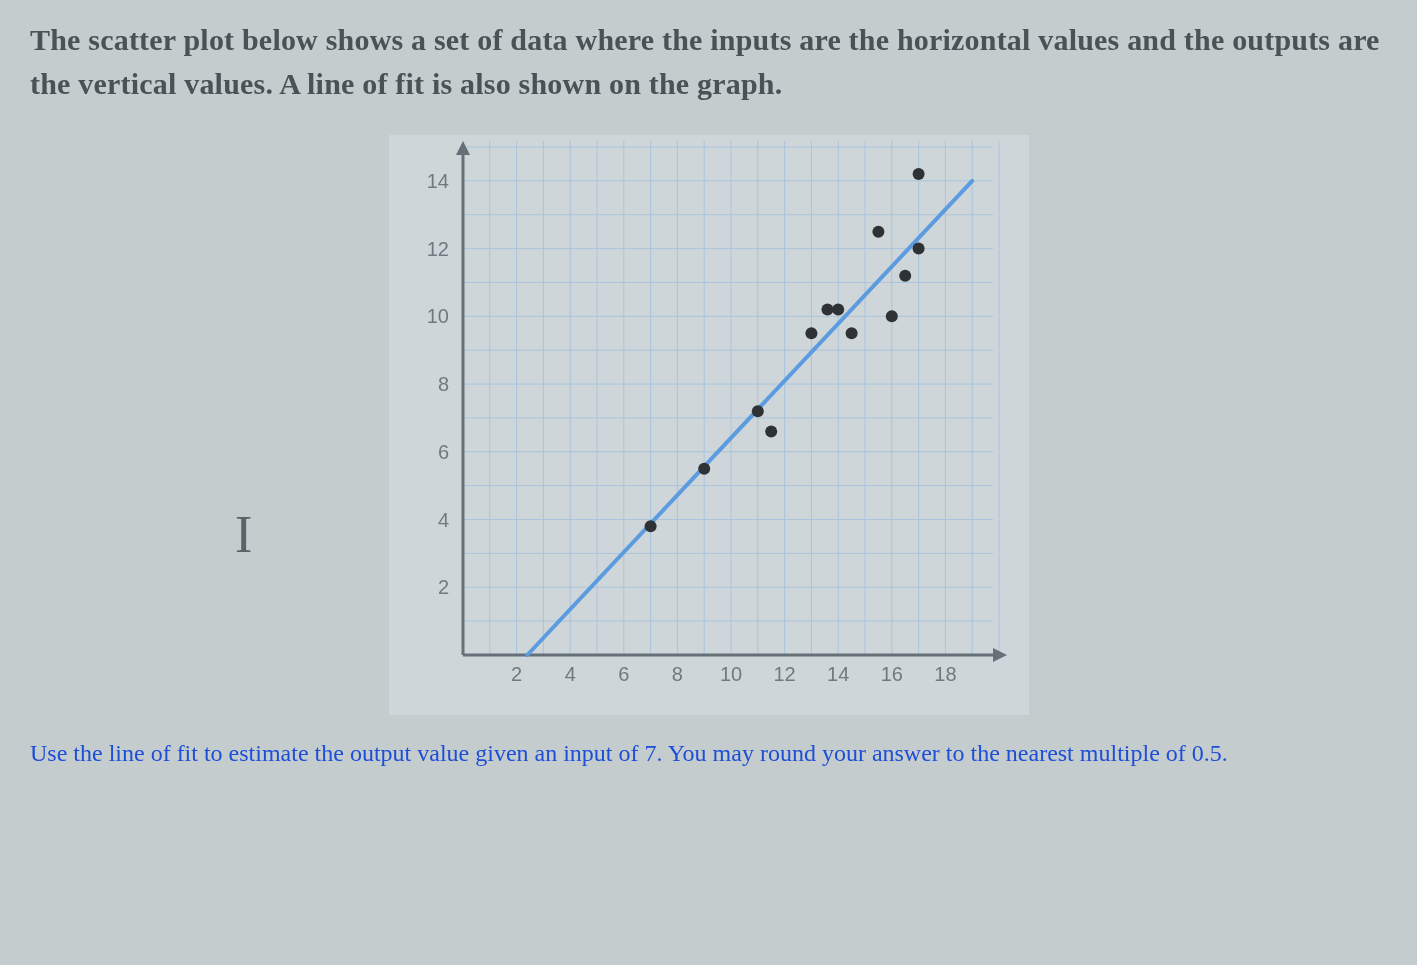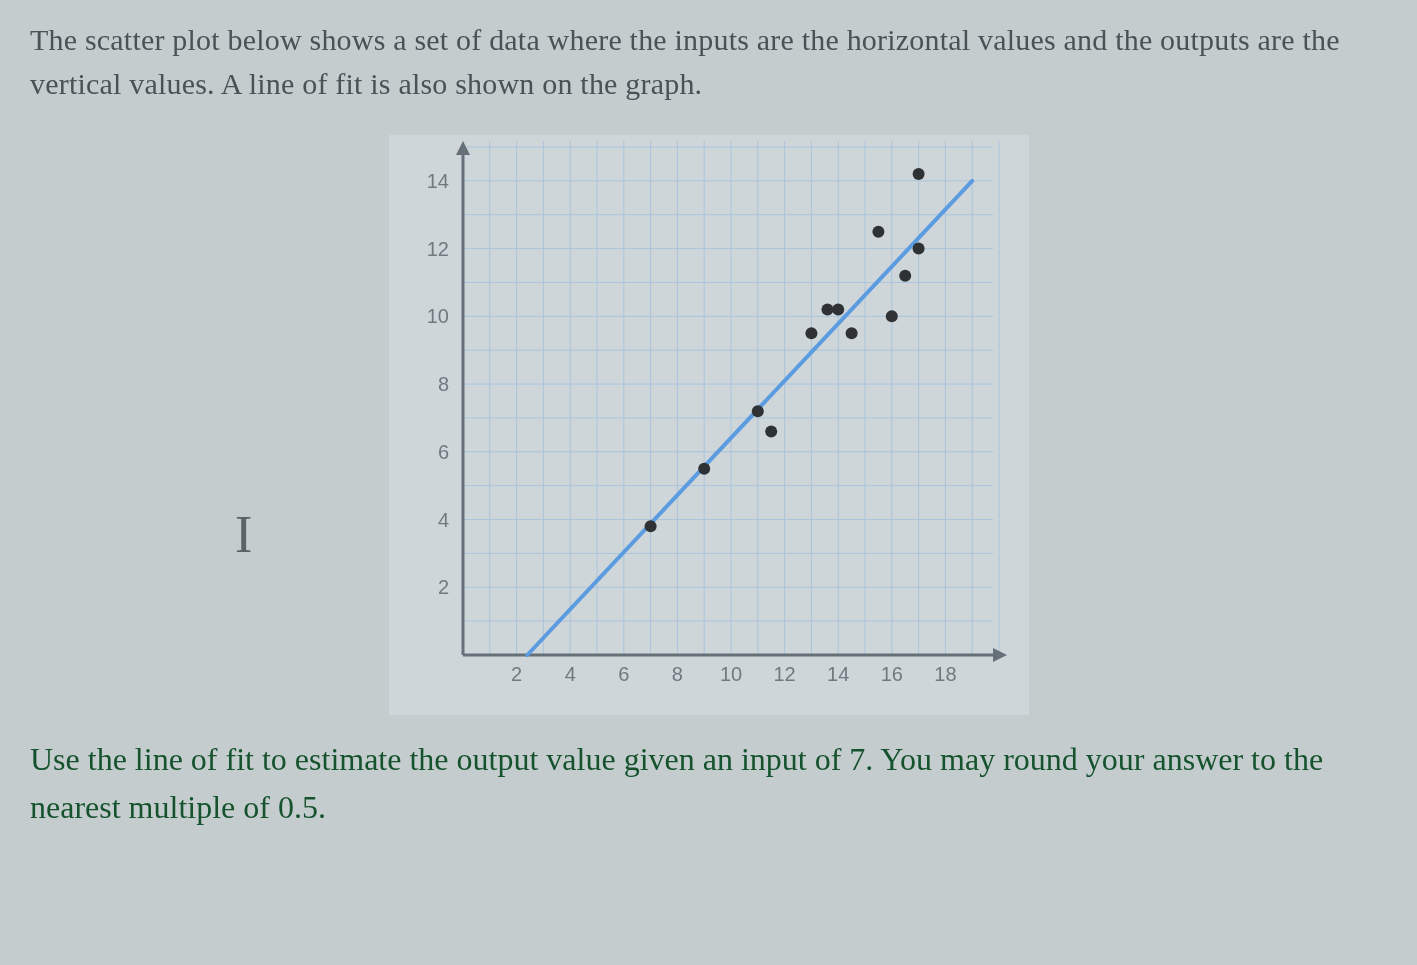--- a/index.html
+++ b/index.html
@@ -8,35 +8,35 @@
       padding: 18px 30px;
       background: #c5ccce;
       font-family: Georgia, 'Times New Roman', serif;
       color: #3a4246;
       width: 1417px;
       height: 965px;
     }
     .intro {
       font-size: 30px;
       line-height: 1.45;
-      font-weight: 400;
+      font-weight: 700;
       color: #4a5256;
       margin-bottom: 30px;
       letter-spacing: 0.2px;
     }
     .chart-wrap {
       display: flex;
       justify-content: center;
       margin: 10px 0 20px 0;
     }
     .outro {
-      font-size: 32px;
+      font-size: 24px;
       line-height: 1.5;
       font-weight: 500;
-      color: #14532d;
+      color: #1d4ed8;
       margin-top: 20px;
     }
     .cursor-hint {
       position: absolute;
       left: 235px;
       top: 505px;
       font-family: serif;
       font-size: 52px;
       color: #5b6366;
       user-select: none;

